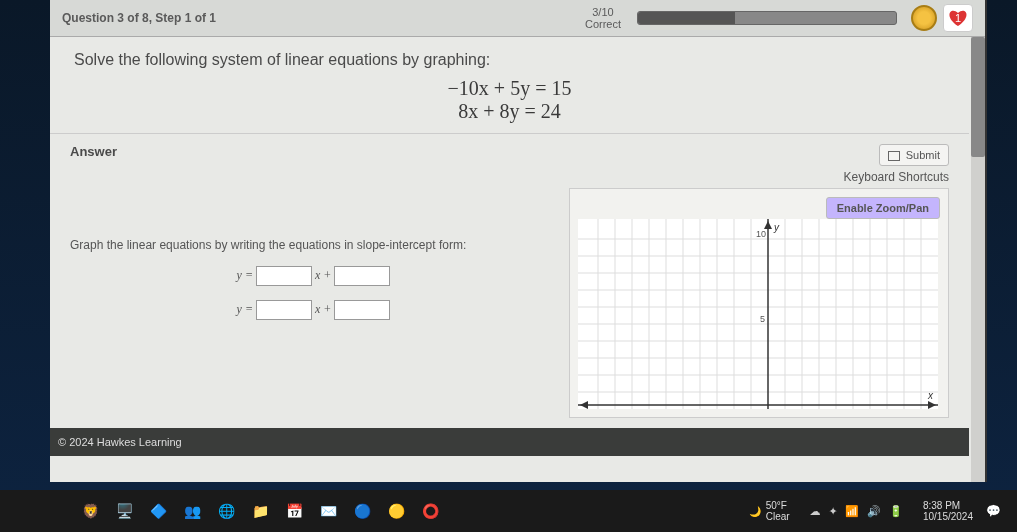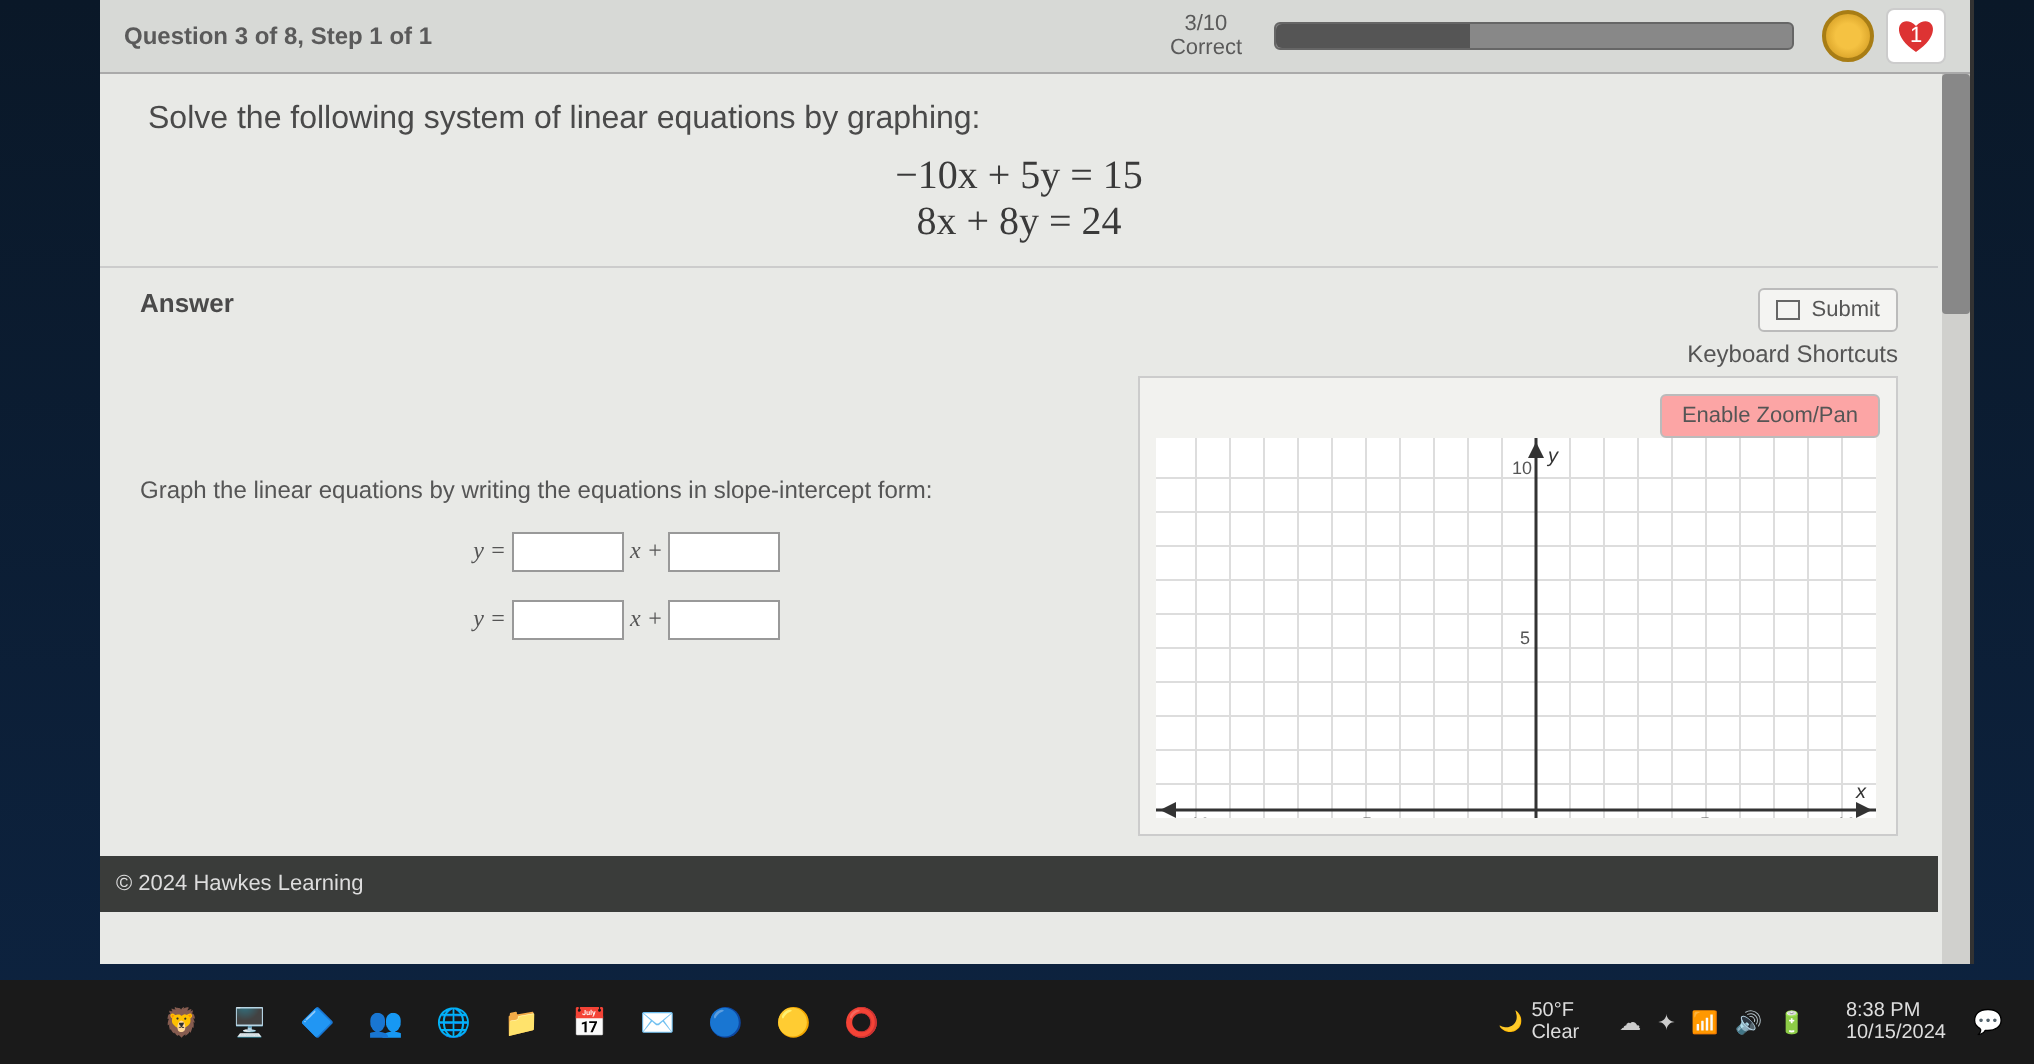--- a/index.html
+++ b/index.html
@@ -164,25 +164,26 @@
 .right-col {
   flex: 0 0 380px;
   border: 1px solid #ccc;
   background: #f2f2ef;
   padding: 8px;
   position: relative;
 }
 .zoom-btn {
   float: right;
   border: 1px solid #bbb;
-  background: #fca5a5;
+  background: #c4b5fd;
   padding: 4px 10px;
   font-size: 11px;
   color: #555;
   border-radius: 3px;
+  font-weight: bold;
 }
 .graph {
   clear: both;
   margin-top: 6px;
   width: 360px; height: 190px;
   background: #fff;
   position: relative;
   border: none;
 }
 .grid-svg { width: 100%; height: 100%; }

